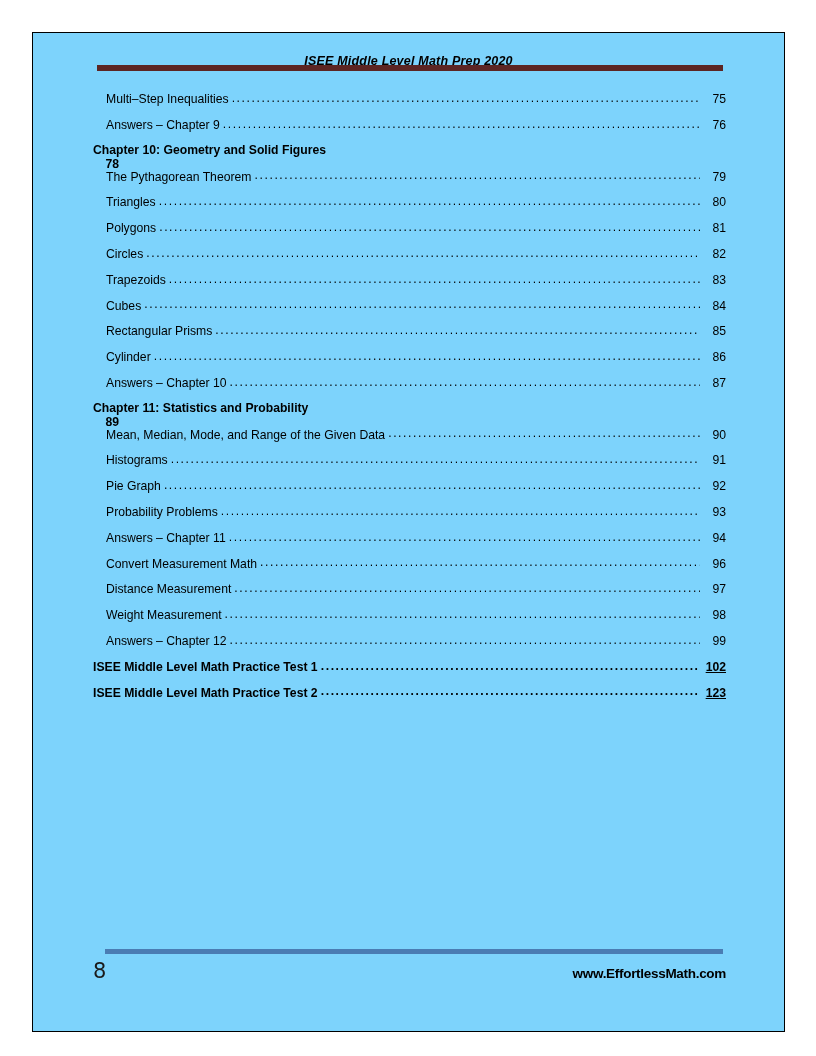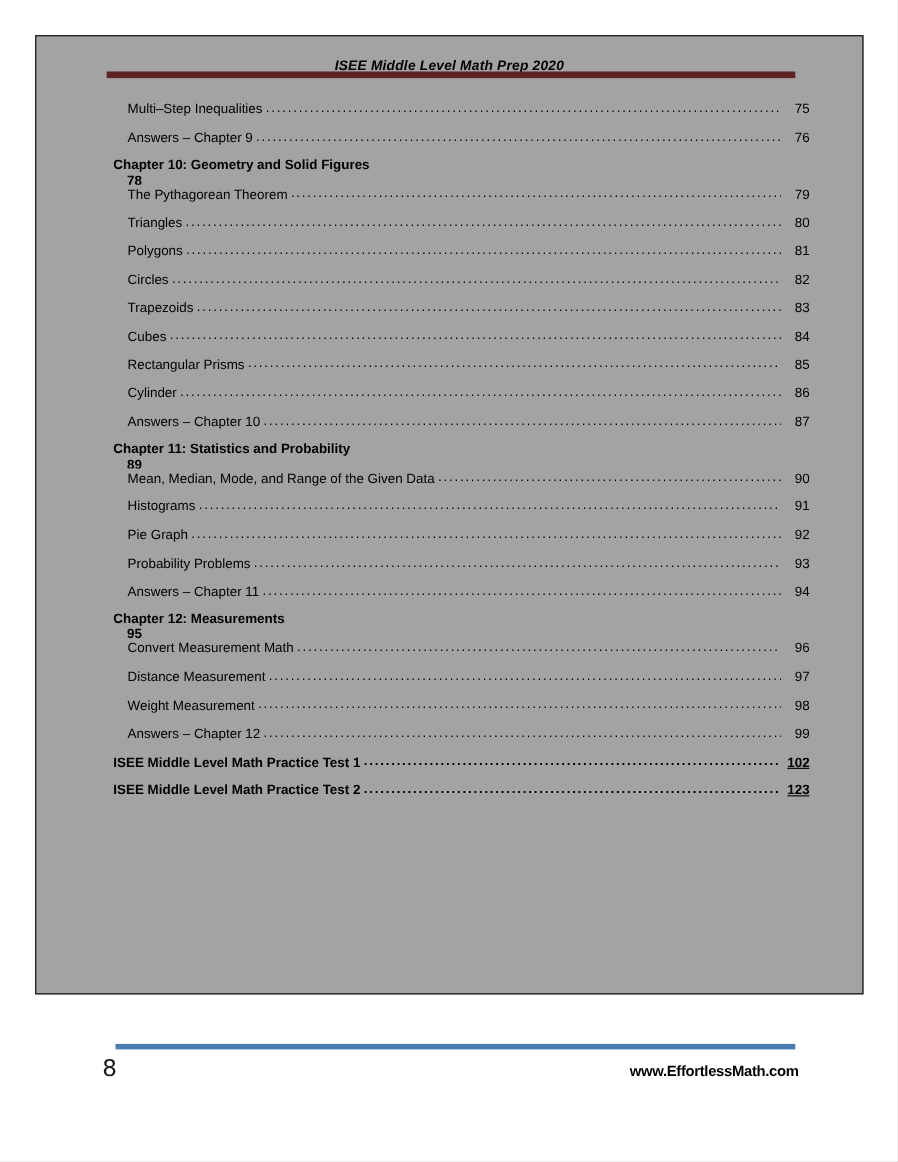--- a/index.html
+++ b/index.html
@@ -12,23 +12,23 @@
     height: 1056px;
     font-family: "Liberation Sans", sans-serif;
     -webkit-font-smoothing: antialiased;
   }
 
   .page-sheet {
     position: absolute;
     left: 32px;
     top: 32px;
     width: 753px;
-    height: 872px;
+    height: 1000px;
     border: 1.5px solid #000000;
-    background: #a3a3a3;
+    background: #7dd3fc;
     box-sizing: border-box;
   }
 
   
   .running-header {
     position: absolute;
     left: 0;
     top: 18px;
     width: 100%;
     text-align: center;
@@ -46,21 +46,21 @@
     left: 64px;
     top: 32px;
     width: 626px;
     height: 6px;
     background: #5c2523;
   }
 
   
   .toc {
     position: absolute;
-    left: 70px;
+    left: 60px;
     top: 58px;
     width: 633px;
   }
   .toc-row {
     display: flex;
     align-items: baseline;
     height: 25.8px;
     font-size: 12.2px;
     color: #000000;
     white-space: nowrap;
@@ -244,25 +244,20 @@
       <div class="toc-row lvl-section">
         <span class="toc-label">Probability Problems</span>
         <span class="toc-leader"></span>
         <span class="toc-page">93</span>
       </div>
       <div class="toc-row lvl-section">
         <span class="toc-label">Answers – Chapter 11</span>
         <span class="toc-leader"></span>
         <span class="toc-page">94</span>
       </div>
-      <div class="toc-row lvl-chapter">
-        <span class="toc-label">Chapter 12:  Measurements</span>
-        <span class="toc-leader"></span>
-        <span class="toc-page">95</span>
-      </div>
       <div class="toc-row lvl-section">
         <span class="toc-label">Convert Measurement Math</span>
         <span class="toc-leader"></span>
         <span class="toc-page">96</span>
       </div>
       <div class="toc-row lvl-section">
         <span class="toc-label">Distance Measurement</span>
         <span class="toc-leader"></span>
         <span class="toc-page">97</span>
       </div>

